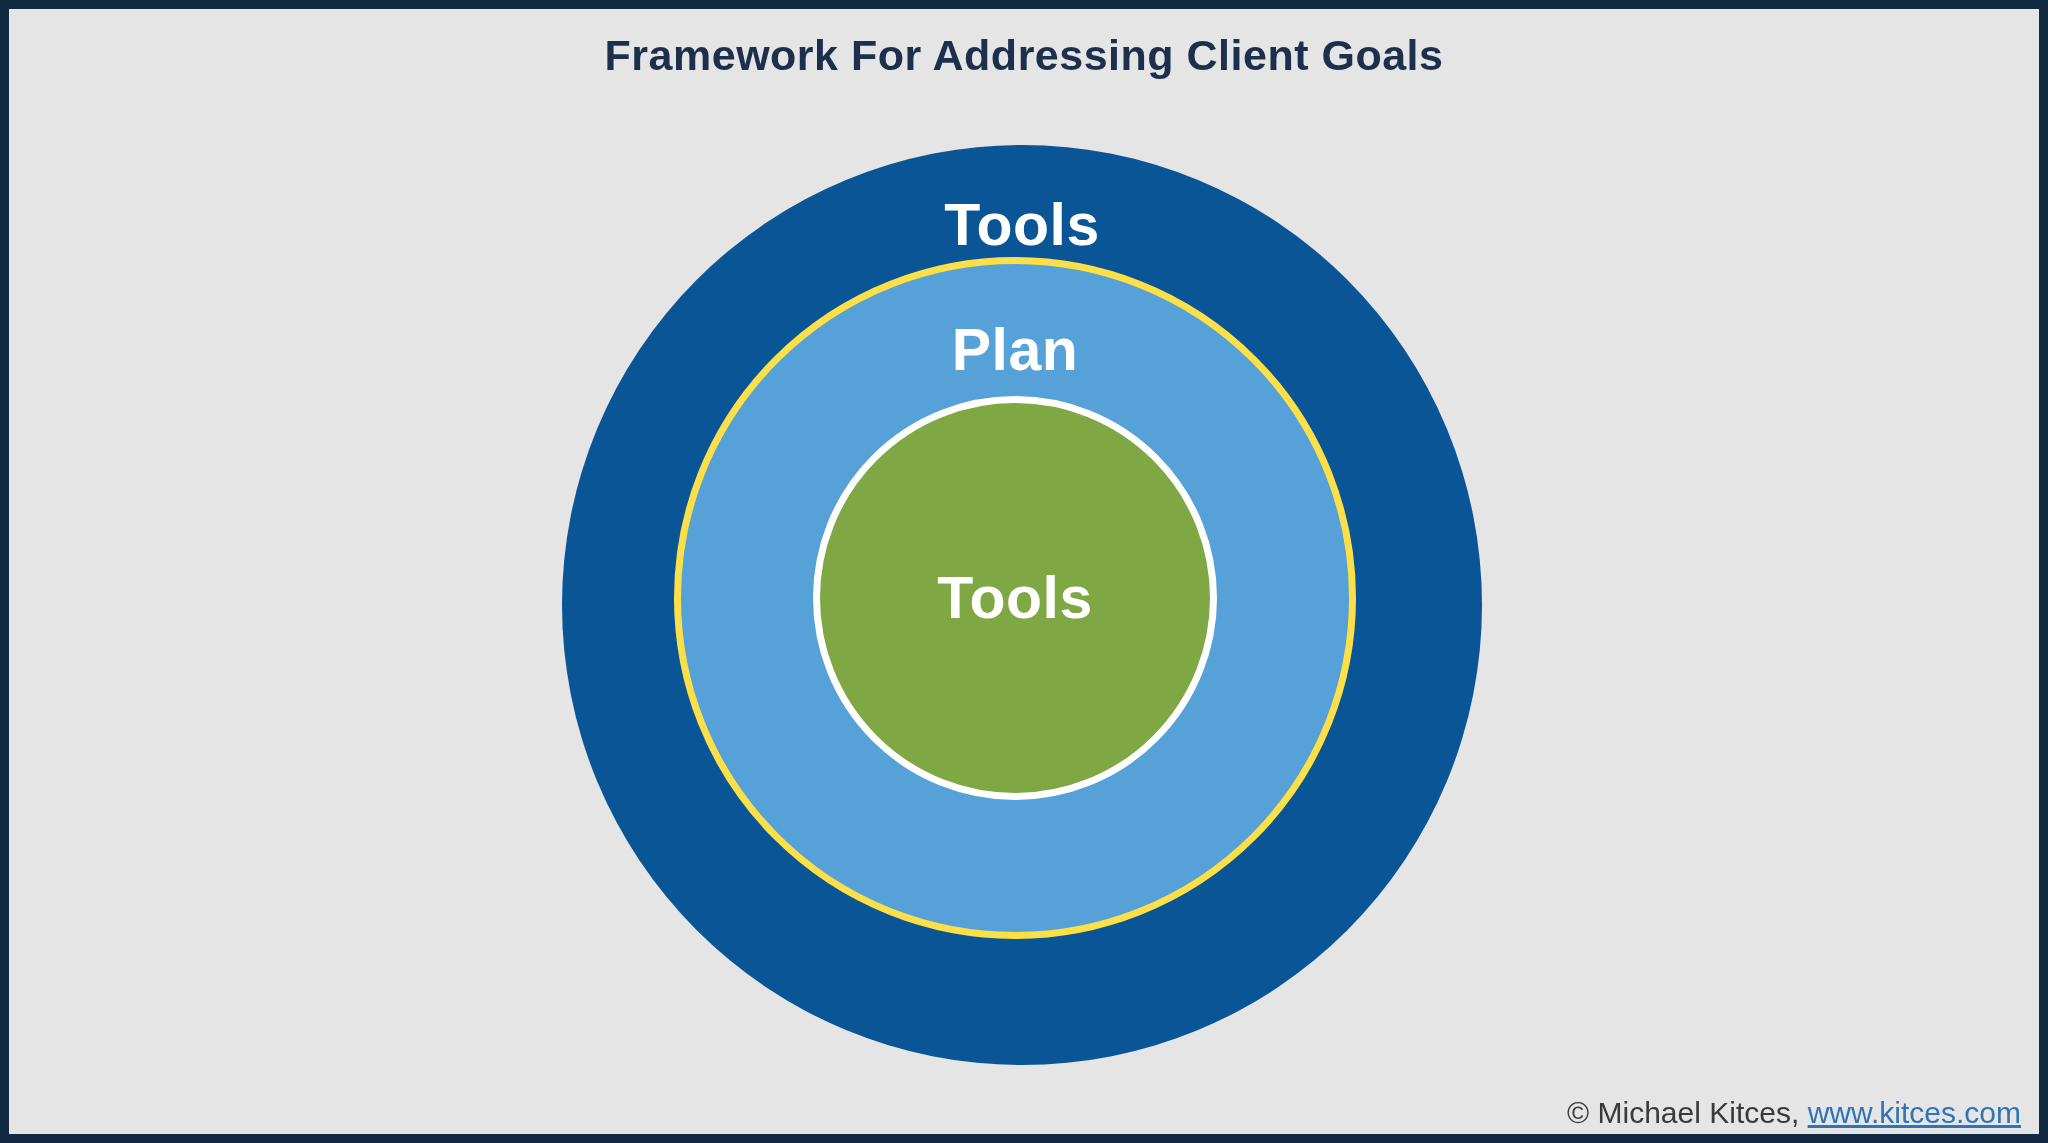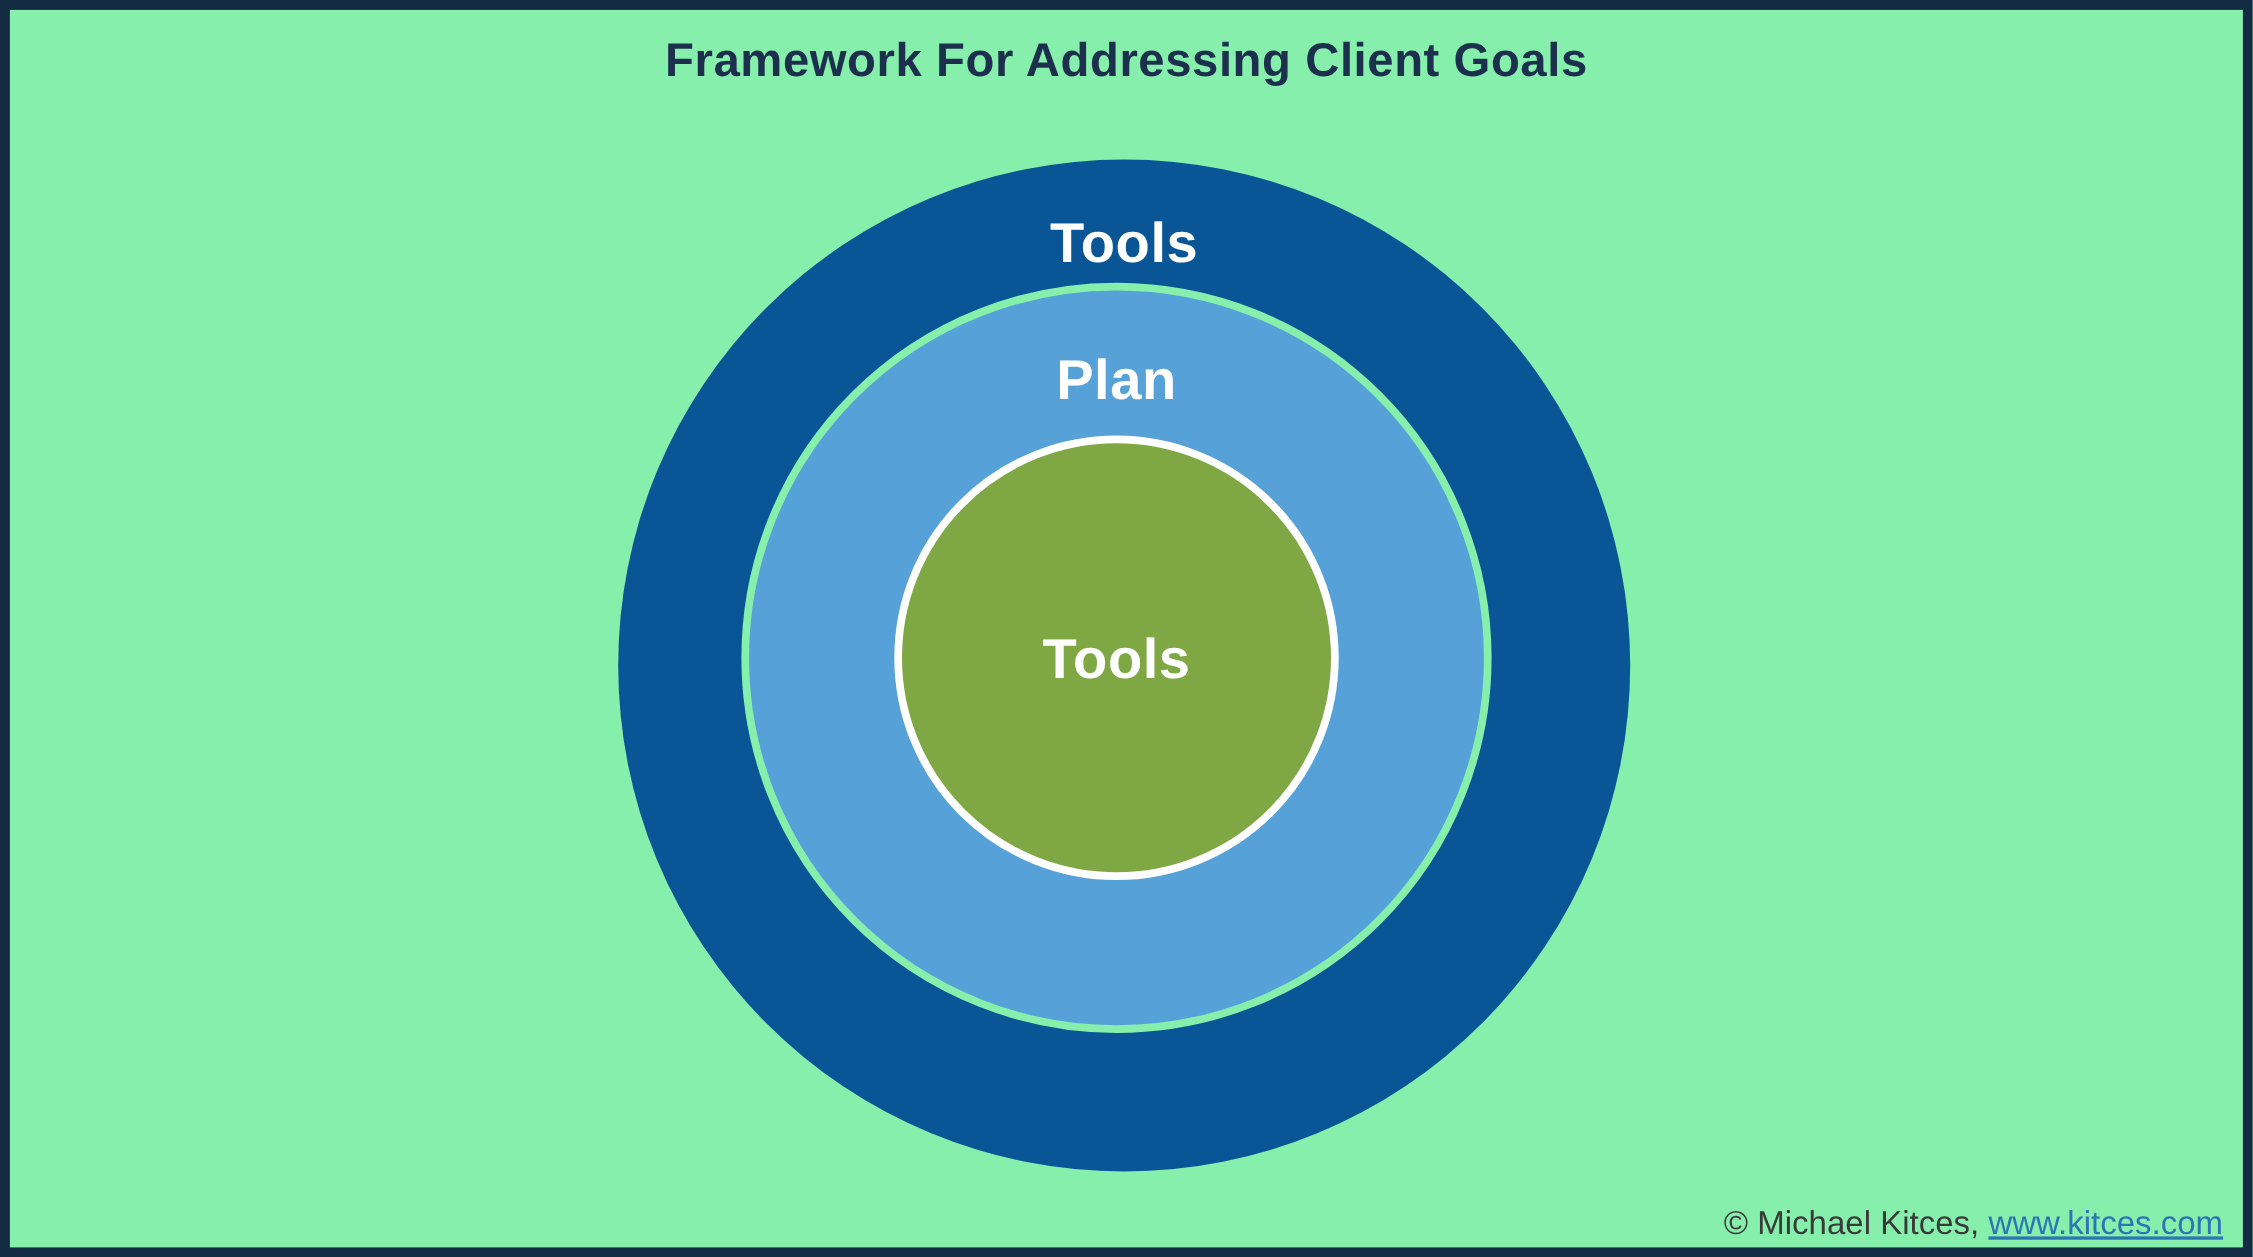--- a/index.html
+++ b/index.html
@@ -9,21 +9,21 @@
     height: 1143px;
     background: #ffffff;
     font-family: "Liberation Sans", sans-serif;
     overflow: hidden;
   }
 
   .frame {
     position: relative;
     width: 2048px;
     height: 1143px;
-    background: #86efac;
+    background: #e5e5e5;
     border: 9px solid #132B42;
     padding-left: 41px;
   }
 
   .page-title {
     position: absolute;
     top: 22px;
     left: 0;
     width: 100%;
     text-align: center;
@@ -44,41 +44,41 @@
     top: 136px;    
     width: 920px;
     height: 920px;
   }
 
   .ring-middle {
     left: 672px;   
     top: 255px;    
     width: 682px;
     height: 682px;
-    border: 7px solid #86efac;
+    border: 7px solid #fde047;
   }
 
   .ring-inner {
     left: 811px;   
     top: 394px;    
     width: 404px;
     height: 404px;
     border: 7px solid #ffffff;
     display: flex;
     align-items: center;
     justify-content: center;
   }
 
   .ring-label {
     position: absolute;
     left: 0;
     width: 100%;
     text-align: center;
     color: #ffffff;
-    font-size: 51px;
+    font-size: 59px;
     font-weight: 700;
     letter-spacing: 0.5px;
   }
 
   .ring-outer .ring-label  { top: 46px; }
   .ring-middle .ring-label { top: 52px; }
   .ring-inner .ring-label  { position: static; }
 
   .footer {
     position: absolute;

